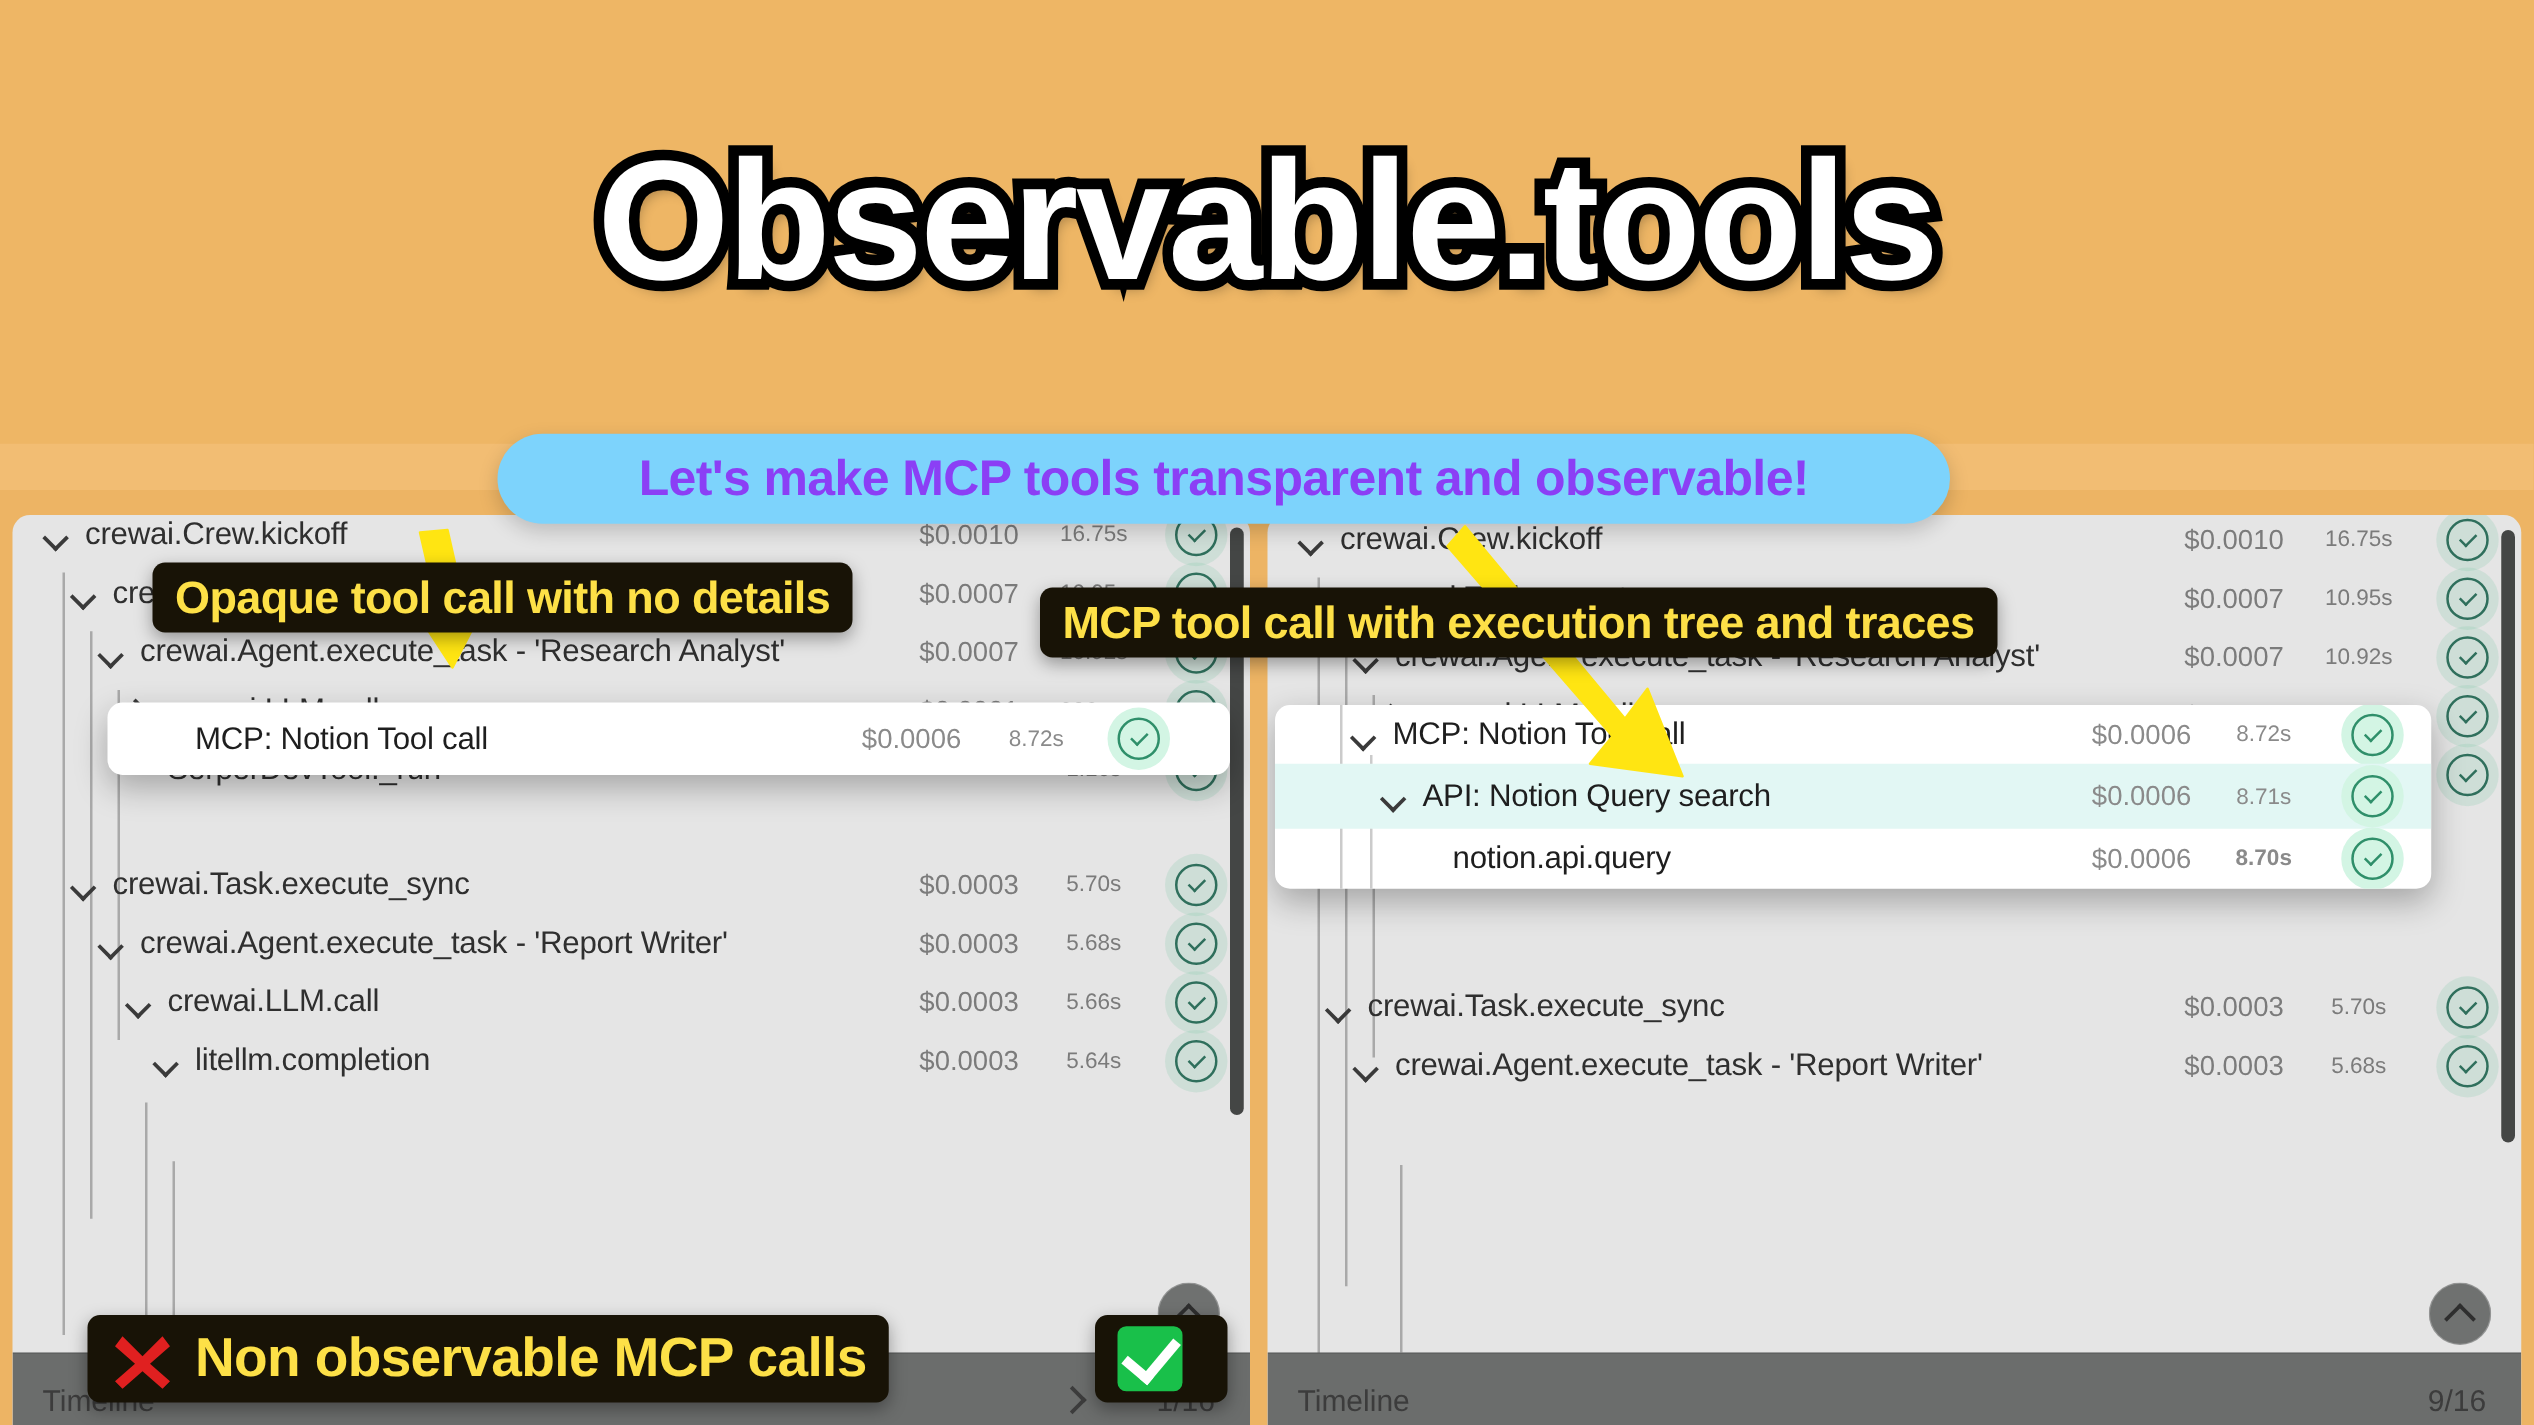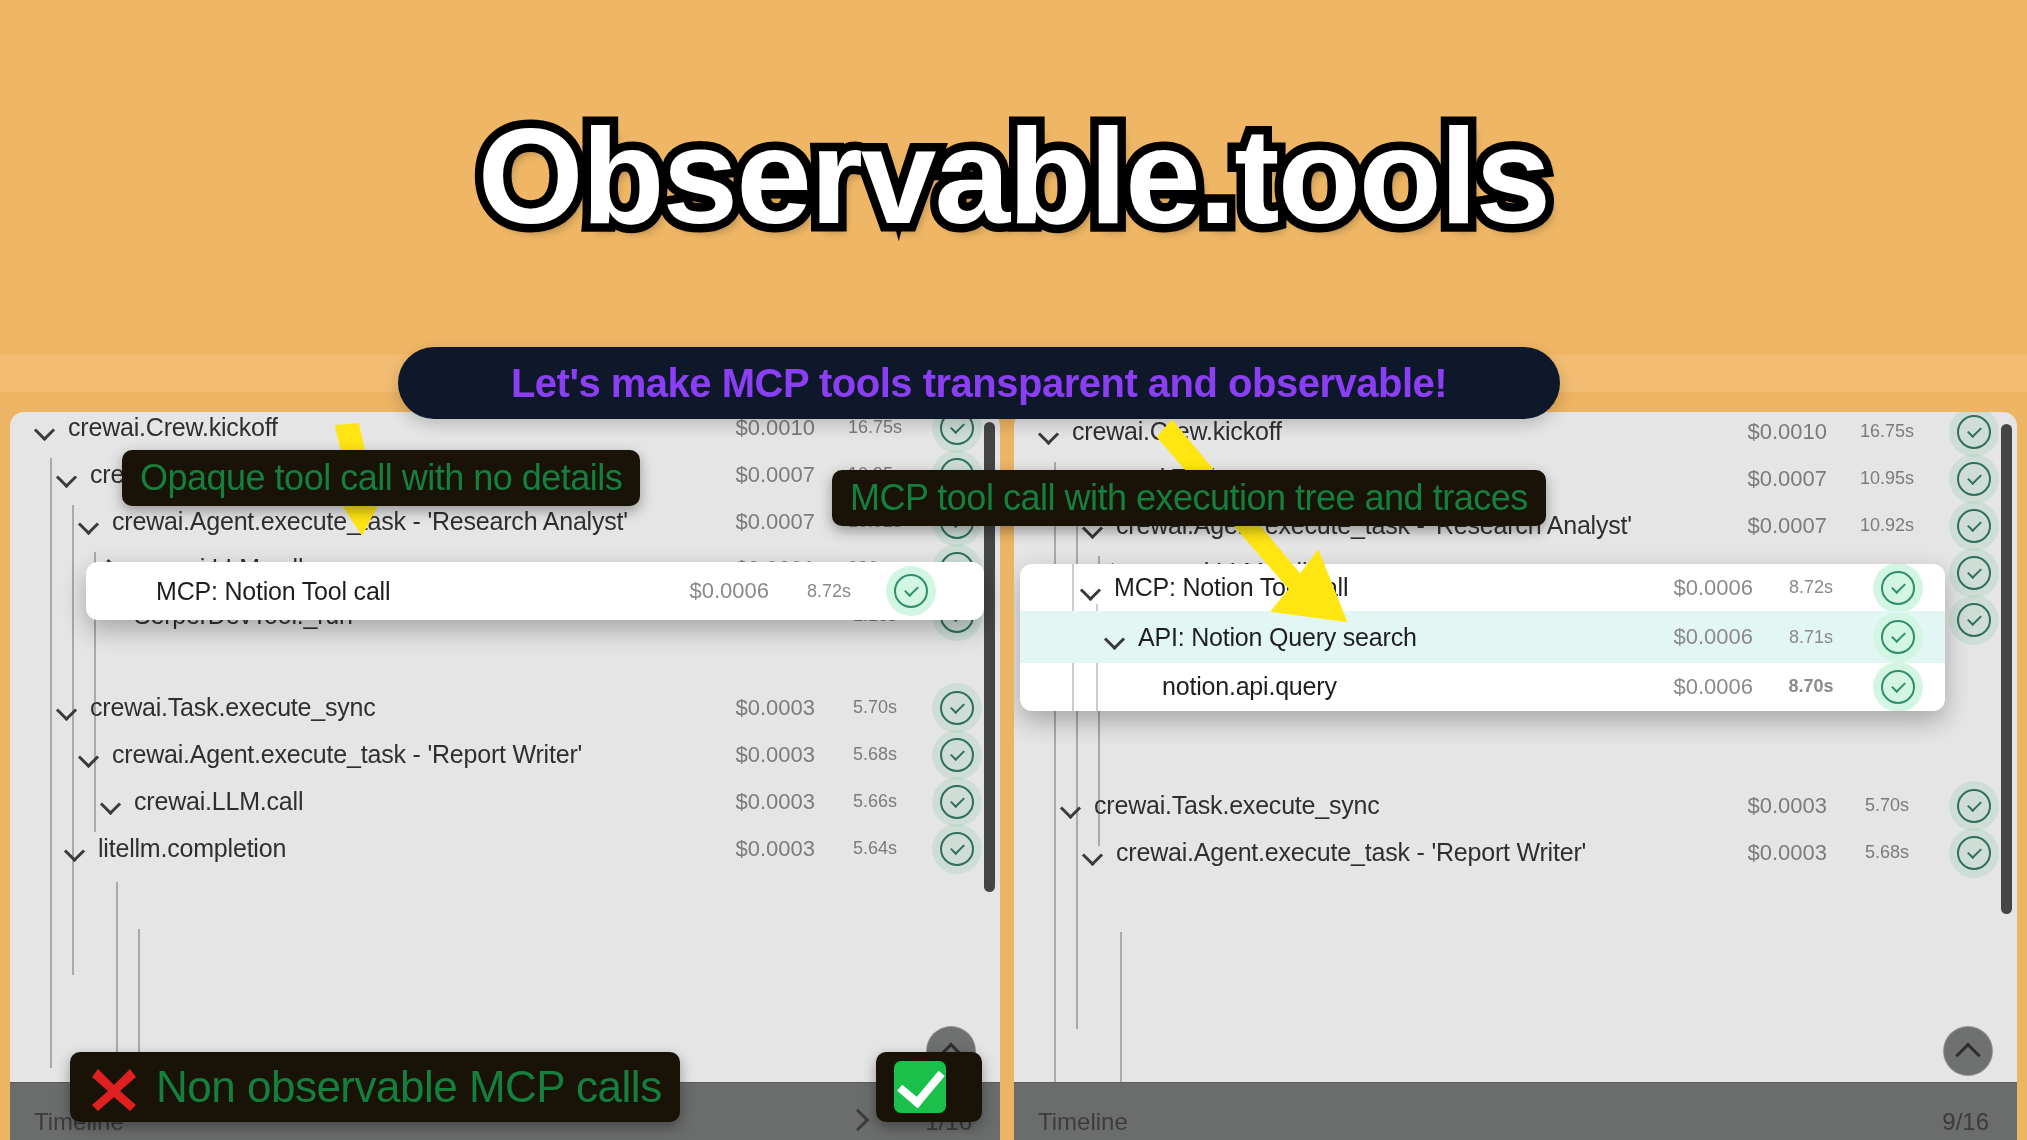--- a/index.html
+++ b/index.html
@@ -26,21 +26,21 @@
     margin-top: 20px;
   }
   .hero-band {
     position: absolute; left: 0; top: 355px; width: 2027px; height: 37px;
     background: #f2bd73;
   }
 
   .subtitle-pill {
     position: absolute; left: 398px; top: 347px;
     width: 1162px; height: 72px;
-    background: #0f172a;
+    background: #7dd3fc;
     border-radius: 36px;
     display: flex; align-items: center; justify-content: center;
     box-shadow: 0 6px 16px rgba(0,0,0,.18);
     z-index: 40;
   }
   .subtitle-pill span {
     font-size: 40px; font-weight: 700; color: #8b3ff5; letter-spacing: -.5px;
     white-space: nowrap;
   }
 
@@ -174,21 +174,21 @@
   .callout {
     position: absolute;
     background: #181306;
     border-radius: 10px;
     display: flex; align-items: center; justify-content: center;
     padding: 0 18px;
     z-index: 60;
     box-shadow: 0 5px 14px rgba(0,0,0,.35);
   }
   .callout span {
-    color: #15803d; font-weight: 400; white-space: nowrap;
+    color: #fde047; font-weight: 700; white-space: nowrap;
     letter-spacing: -.5px;
   }
 
   .arrow-svg { position: absolute; z-index: 50; pointer-events: none; }
 
   .badge-x {
     width: 52px; height: 52px; margin-right: 16px; flex: 0 0 52px;
     position: relative;
   }
   .badge-check {
@@ -288,21 +288,21 @@
 
     <div class="row" style="top:366px; padding-left:88px;">
       <span class="chev"></span>
       <span class="label">crewai.LLM.call</span>
       <span class="cost">$0.0003</span>
       <span class="dur">5.66s</span>
       <span class="status-halo"></span>
       <span class="status"></span>
     </div>
 
-    <div class="row" style="top:413px; padding-left:52px;">
+    <div class="row" style="top:413px; padding-left:110px;">
       <span class="chev"></span>
       <span class="label">litellm.completion</span>
       <span class="cost">$0.0003</span>
       <span class="dur">5.64s</span>
       <span class="status-halo"></span>
       <span class="status"></span>
     </div>
   </div>
 
   <div class="hl-card" style="left:76px; top:150px; width:898px; height:58px;">

